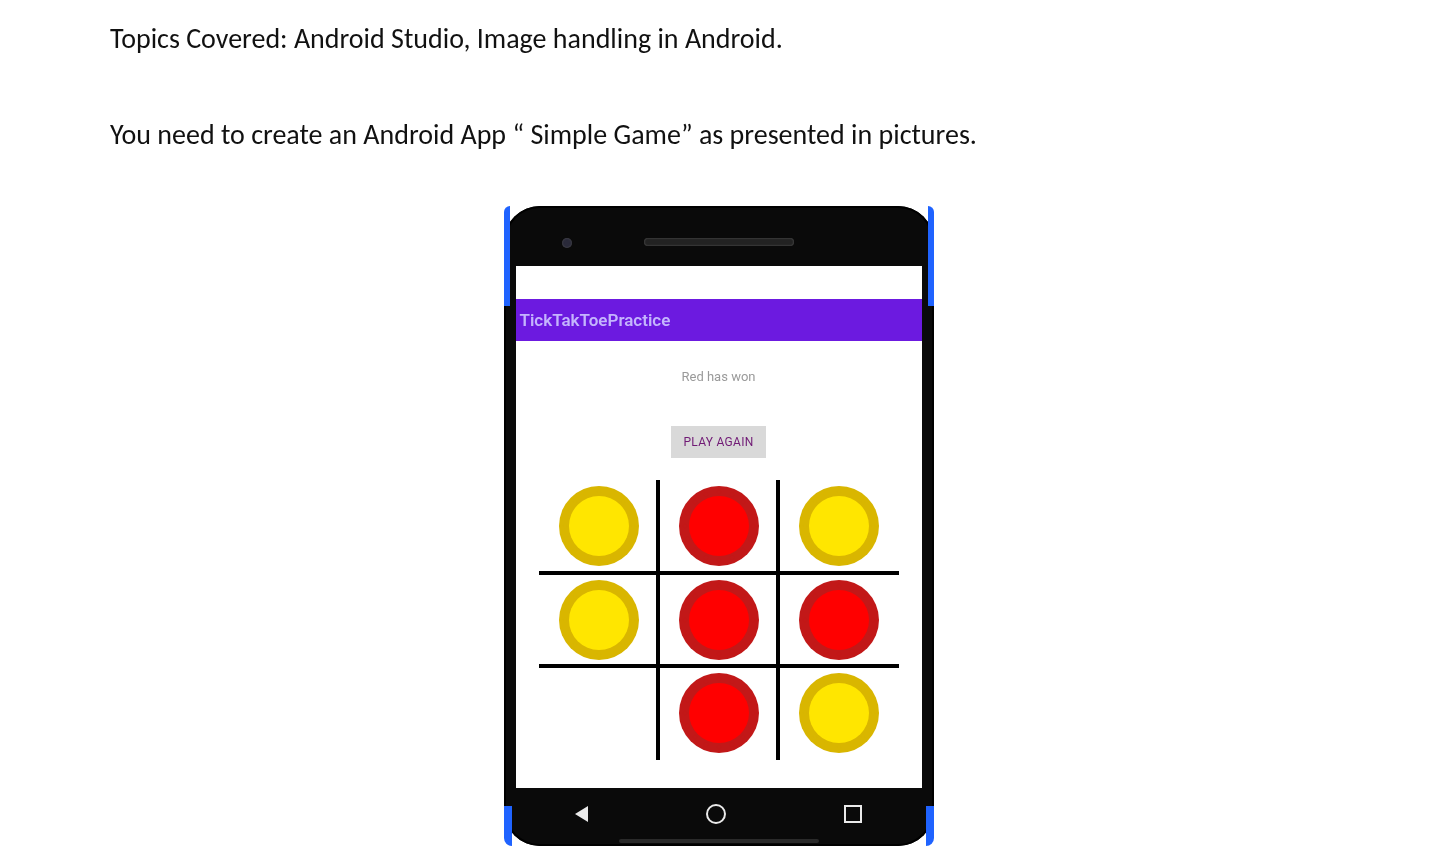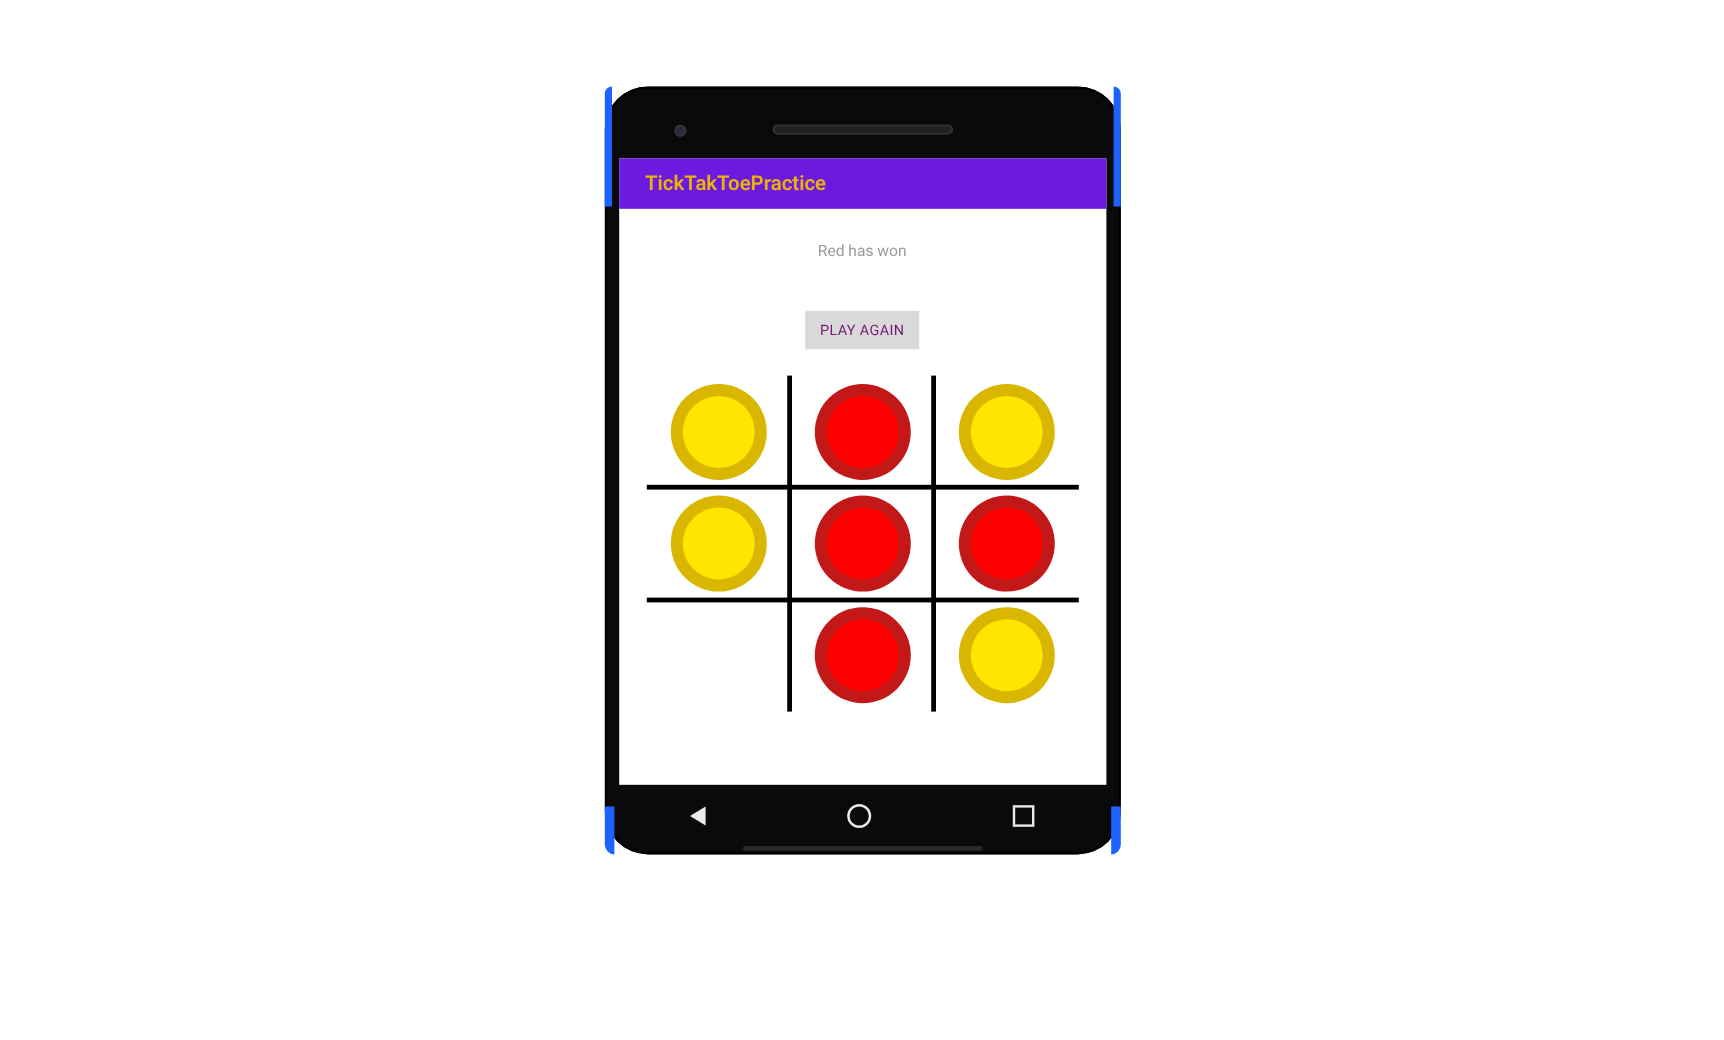--- a/index.html
+++ b/index.html
@@ -98,27 +98,28 @@
     font-family: Roboto, Arial, sans-serif;
   }
   .status-left { display: flex; gap: 6px; align-items: center; }
   .status-right { display: flex; gap: 4px; align-items: center; }
   .circ-ico { width: 10px; height: 10px; border-radius: 50%; background: rgba(255,255,255,0.55); }
   .batt-ico { width: 8px; height: 11px; background: #fff; position: relative; }
   .batt-ico::before { content:""; position:absolute; top:-2px; left:2px; width:4px; height:2px; background:#fff;}
   .action-bar {
     height: 42px;
     background: #6c1ae0;
-    color: #eab308;
+    color: #c4b5fd;
     display: flex;
     align-items: center;
-    padding-left: 22px;
+    padding-left: 4px;
     font-family: Roboto, Arial, sans-serif;
     font-weight: 600;
     font-size: 17px;
+    margin-top: 33px;
   }
   .app-body {
     flex: 1;
     display: flex;
     flex-direction: column;
     align-items: center;
     gap: 20px;
   }
   .result-text {
     margin-top: 28px;
@@ -197,20 +198,22 @@
     width: 200px;
     height: 4px;
     border-radius: 2px;
     background: #2a2a2a;
   }
 </style>
 </head>
 <body>
 
 <div class="page">
+  <div class="topic">Topics Covered: Android Studio, Image handling in Android.</div>
+  <div class="assignment">You need to create an Android App “ Simple Game” as presented in pictures.</div>
 
   <div class="figure-wrap">
     <div class="phone">
       <div class="blue-left"></div>
       <div class="blue-right"></div>
       <div class="blue-bl"></div>
       <div class="blue-br"></div>
       <div class="camera-dot"></div>
       <div class="earpiece"></div>
 

